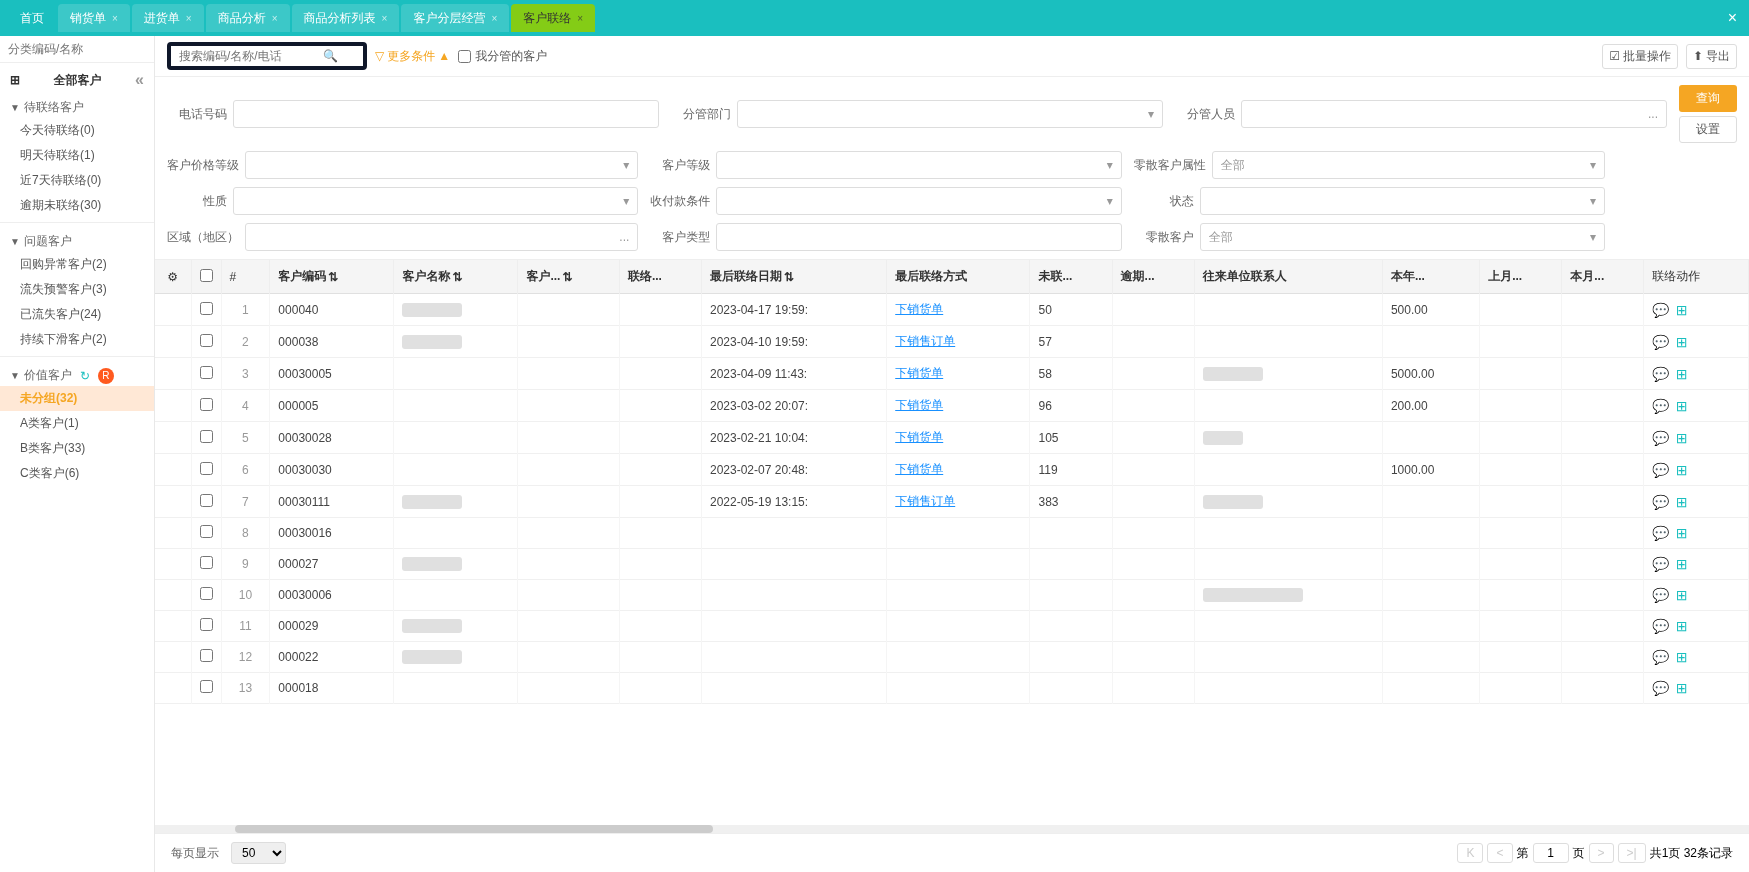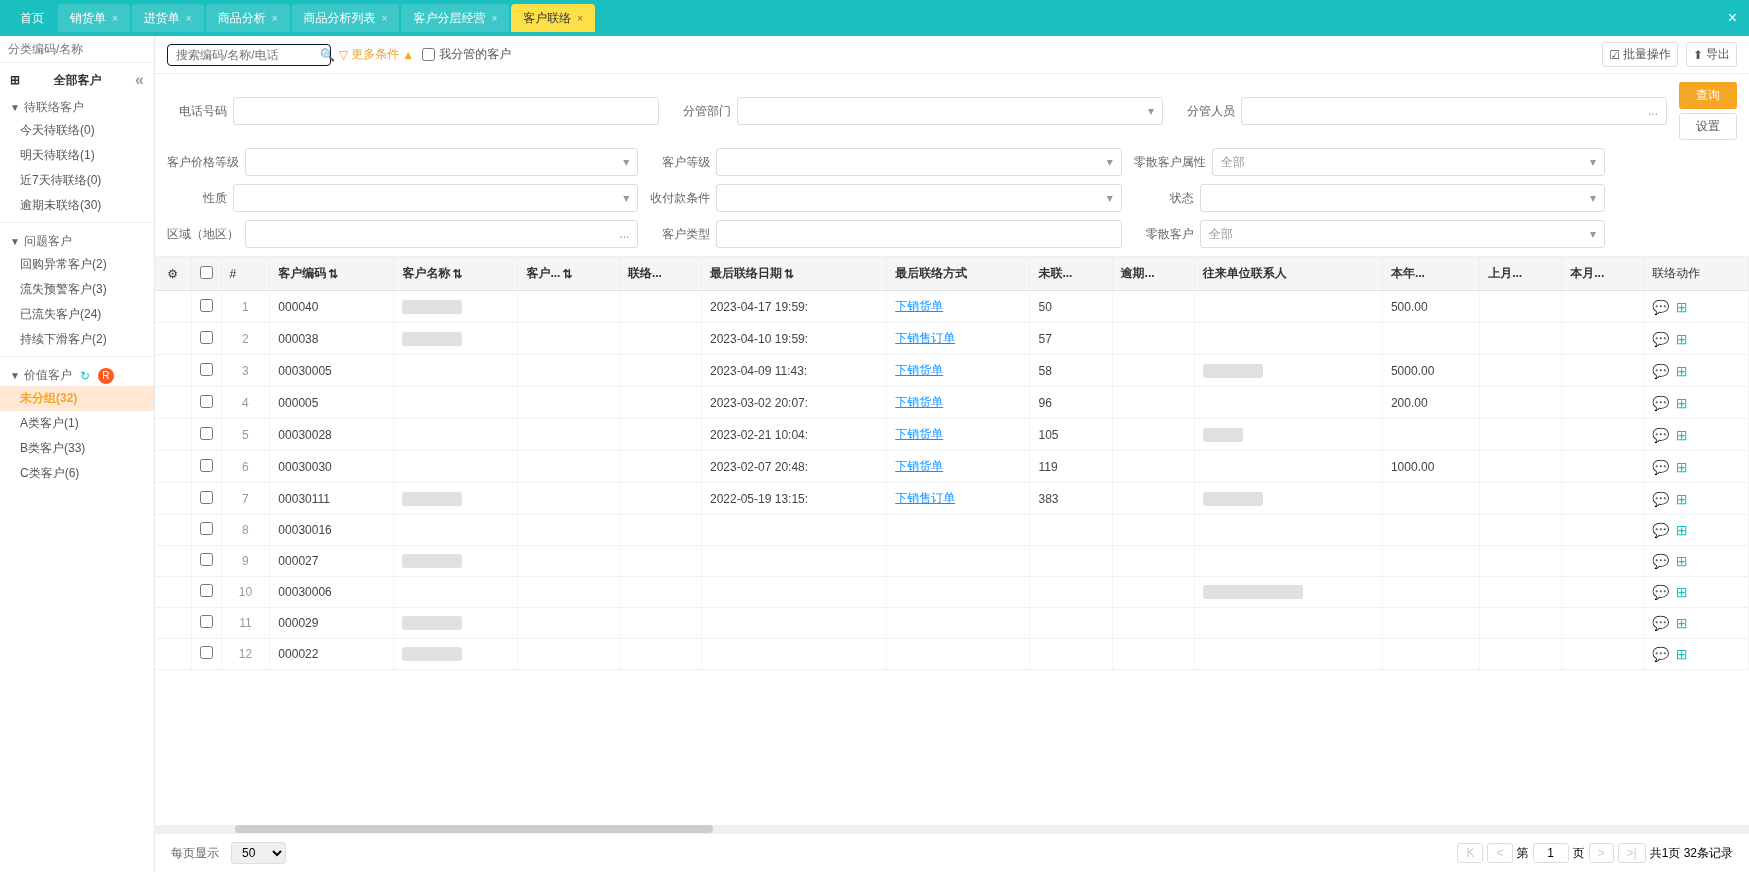--- a/index.html
+++ b/index.html
@@ -20,21 +20,21 @@
       padding: 0 12px;
       height: 28px;
       border-radius: 4px 4px 0 0;
       color: #fff;
       cursor: pointer;
       white-space: nowrap;
       gap: 6px;
       font-size: 13px;
     }
     .nav-tab.home { background: transparent; }
-    .nav-tab.active { background: #fde047; color: #333; }
+    .nav-tab.active { background: #84cc16; color: #333; }
     .nav-tab.inactive { background: rgba(255,255,255,0.15); color: #fff; }
     .nav-tab .close-x { font-size: 10px; opacity: 0.7; cursor: pointer; }
     .nav-close-all {
       margin-left: auto;
       color: #fff;
       font-size: 16px;
       cursor: pointer;
       padding: 4px;
     }
 
@@ -131,25 +131,25 @@
       display: flex;
       align-items: center;
       padding: 6px 12px;
       background: #fff;
       border-bottom: 1px solid #eee;
       gap: 8px;
     }
     .filter-search-box {
       display: flex;
       align-items: center;
-      border: 1px solid #0f172a;
+      border: 4px solid #0f172a;
       border-radius: 4px;
       padding: 3px 8px;
       gap: 4px;
-      width: 164px;
+      width: 200px;
     }
     .filter-search-box input {
       border: none;
       outline: none;
       font-size: 12px;
       color: #999;
       width: 140px;
     }
     .filter-more {
       display: flex;
@@ -941,20 +941,43 @@
     <td></td>
     <td></td>
     <td></td>
     <td>
       <div class="action-icons">
         <span class="action-icon">💬</span>
         <span class="action-icon">⊞</span>
       </div>
     </td>
   </tr>
+            <tr>
+    <td></td>
+    <td class="th-check"><input type="checkbox" style=""></td>
+    <td class="row-num">13</td>
+    <td>000018</td>
+    <td></td>
+    <td></td>
+    <td></td>
+    <td></td>
+    <td></td>
+    <td></td>
+    <td></td>
+    <td></td>
+    <td></td>
+    <td></td>
+    <td></td>
+    <td>
+      <div class="action-icons">
+        <span class="action-icon">💬</span>
+        <span class="action-icon">⊞</span>
+      </div>
+    </td>
+  </tr>
           </tbody>
       </table>
     </div>
 
     <div class="scrollbar-area">
       <div class="scrollbar-thumb"></div>
     </div>
 
     <div class="footer-bar">
       <span class="page-size-label">每页显示</span>

